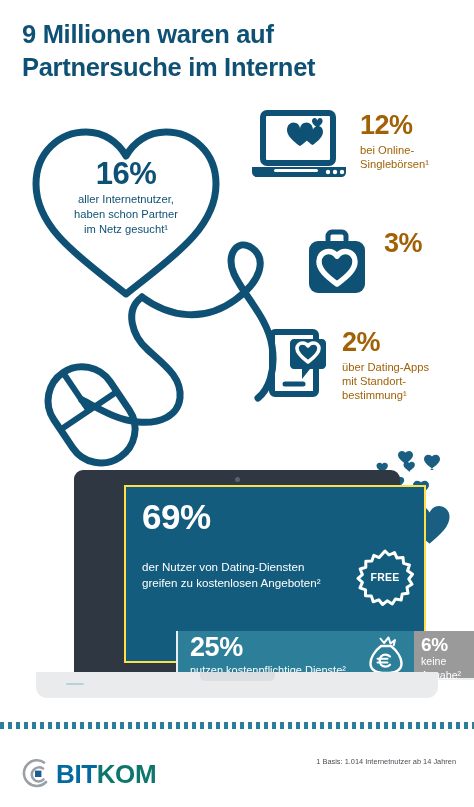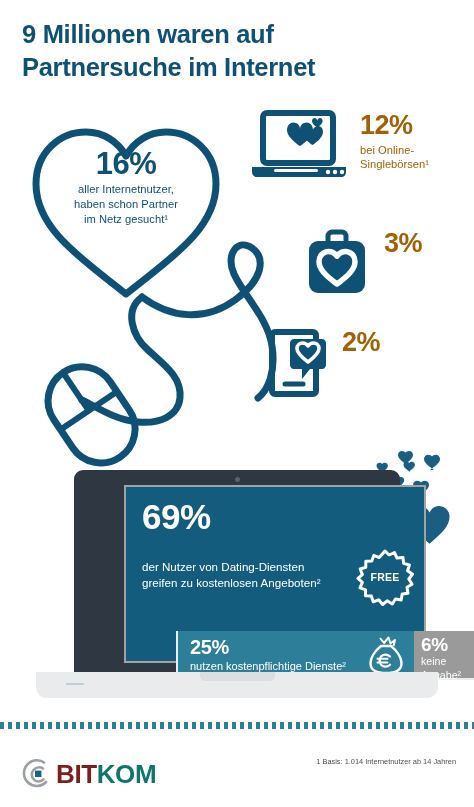--- a/index.html
+++ b/index.html
@@ -23,21 +23,21 @@
     line-height: 1.28;
     letter-spacing: -0.3px;
   }
   .title .l2 { display: block; }
 
   
   .heart-wrap { position: absolute; left: 18px; top: 108px; width: 216px; height: 200px; }
   .heart-wrap svg { display: block; }
   .heart-text {
     position: absolute;
-    left: 0; top: 38px;
+    left: 0; top: 48px;
     width: 216px;
     text-align: center;
     color: #0f5174;
   }
   .heart-pct { font-size: 31px; font-weight: bold; letter-spacing: -0.5px; }
   .heart-sub { font-size: 11.2px; line-height: 1.33; margin-top: 0; }
 
   
   .cable { position: absolute; left: 20px; top: 150px; width: 300px; height: 290px; }
 
@@ -63,21 +63,21 @@
   .laptop-lid {
     position: absolute; left: 38px; top: 0; width: 326px; height: 202px;
     background: #2e3742; border-radius: 9px 9px 0 0;
   }
   .laptop-cam {
     position: absolute; left: 50%; top: 7px; width: 5px; height: 5px;
     margin-left: -2.5px; background: #586270; border-radius: 50%;
   }
   .laptop-screen {
     position: absolute; left: 50px; top: 15px; width: 302px; height: 178px;
-    background: #135c7d; border: 2px solid #a3a3a3;
+    background: #135c7d; border: 2px solid #fde047;
   }
   .screen-pct {
     position: absolute; left: 16px; top: 10px;
     color: #ffffff; font-size: 35px; font-weight: bold; letter-spacing: -0.5px;
   }
   .screen-sub {
     position: absolute; left: 16px; top: 72px; width: 230px;
     color: #ffffff; font-size: 11.6px; line-height: 1.38;
   }
   .free-badge { position: absolute; right: 10px; top: 62px; width: 58px; height: 58px; }
@@ -87,21 +87,21 @@
   }
   .bar-row {
     position: absolute; left: 50px; top: 144px; width: 302px; height: 49px;
     display: flex; border: 2px solid #e9eef1; border-top: none;
   }
   .bar-paid {
     position: relative; flex: 1 1 auto; background: #2d7e99;
     display: flex; align-items: center; padding-left: 12px;
   }
   .bar-paid-txt { color: #ffffff; }
-  .bar-pct { font-size: 20px; font-weight: bold; line-height: 1; letter-spacing: -0.4px; }
+  .bar-pct { font-size: 27px; font-weight: bold; line-height: 1; letter-spacing: -0.4px; }
   .bar-sub { font-size: 11px; margin-top: 3px; }
   .moneybag { position: absolute; right: 9px; top: 5px; width: 38px; height: 39px; }
   .bar-none {
     flex: 0 0 62px; background: #9a9a9a; color: #ffffff;
     padding: 4px 0 0 7px;
   }
   .bar-none .bar-pct { font-size: 19px; }
   .bar-none .bar-sub { font-size: 10.6px; line-height: 1.2; margin-top: 1px; }
   .laptop-base {
     position: absolute; left: 0; top: 202px; width: 402px; height: 26px;
@@ -123,21 +123,21 @@
       #2d7e99 0px, #2d7e99 4px, transparent 4px, transparent 8px);
   }
 
   
   .logo { position: absolute; left: 20px; top: 757px; width: 148px; height: 34px; }
   .logo-mark { position: absolute; left: 0; top: 1px; width: 34px; height: 32px; }
   .logo-text {
     position: absolute; left: 36px; top: 2px;
     font-size: 26px; font-weight: bold; letter-spacing: -0.4px;
   }
-  .logo-bit { color: #7f1d1d; text-align: center; }
+  .logo-bit { color: #0369a1; text-align: center; }
   .logo-kom { color: #0f766e; }
 
   .footnotes {
     position: absolute; right: 18px; top: 756px; width: 230px;
     text-align: right; color: #4a4f54; font-size: 7.4px; line-height: 1.55;
   }
 </style>
 </head>
 <body>
 
@@ -217,20 +217,21 @@
       <rect x="4" y="5" width="44" height="62" rx="3" stroke="#0f5174" stroke-width="6" fill="none"></rect>
       <path d="M17 57 H35" stroke="#0f5174" stroke-width="5" stroke-linecap="round"></path>
       <path d="M26 12 H54 C56.2 12 58 13.8 58 16 V38 C58 40.2 56.2 42 54 42
                H42 L34 52 V42 H26 C23.8 42 22 40.2 22 38 V16 C22 13.8 23.8 12 26 12 Z" fill="#0f5174"></path>
       <path d="M40 35 C32.5 29.5 29 25.8 29 21.6 C29 18.2 31.6 16 34.5 16
                C36.6 16 38.8 17.1 40 18.9 C41.2 17.1 43.4 16 45.5 16
                C48.4 16 51 18.2 51 21.6 C51 25.8 47.5 29.5 40 35 Z" stroke="#ffffff" stroke-width="3.6" fill="none" stroke-linejoin="round"></path>
     </svg>
     <div class="stat-txt">
       <div class="stat-pct">2%</div>
+      <div class="stat-sub ml">über Dating-Apps<br>mit Standort-<br>bestimmung¹</div>
     </div>
   </div>
 
   <svg class="float-hearts" viewBox="0 0 96 112" fill="none">
     <g fill="#1a5f82">
       <path d="M30 24 C24 19.5 21 17 21 14 C21 11.6 22.9 10 25 10
                C26.4 10 27.7 10.7 28.5 11.8 C29.3 10.7 30.6 10 32 10
                C34.1 10 36 11.6 36 14 C36 17 33 19.5 27 24 Z" transform="translate(3,-2)"></path>
       <path d="M58 22 C51 17 48 14.2 48 11 C48 8.4 50 6.7 52.3 6.7
                C53.8 6.7 55.2 7.4 56 8.6 C56.8 7.4 58.2 6.7 59.7 6.7

